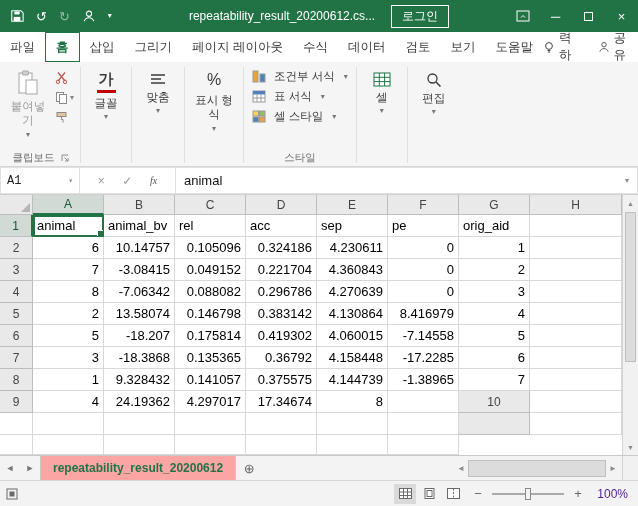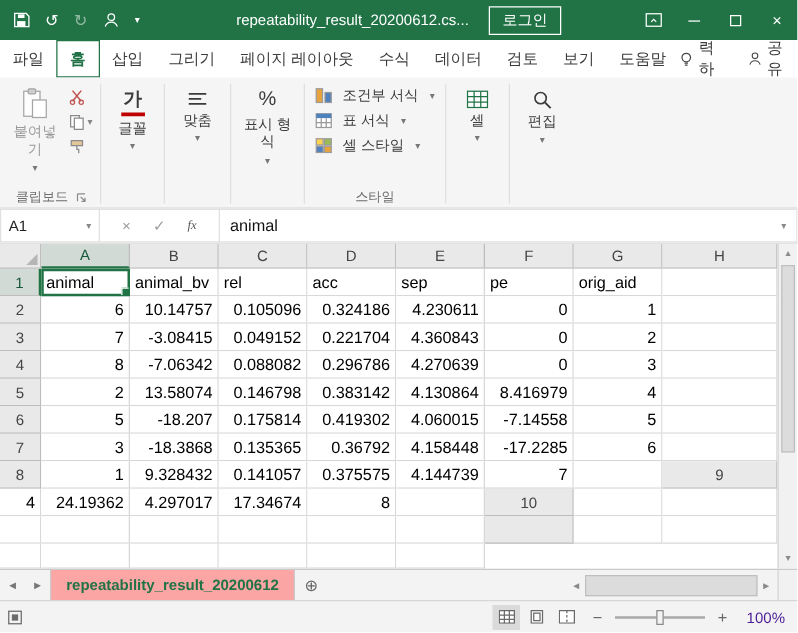--- a/index.html
+++ b/index.html
@@ -39,21 +39,21 @@
   .disabled .blabel { color:#9a9a9a; }
   .smallcol { display:flex; flex-direction:column; justify-content:flex-start; gap:7px; padding:6px 3px; }
   .sbtn { display:flex; align-items:center; gap:2px; }
   .ga { font-size:15px; font-weight:bold; color:#3b3b3b; border-bottom:3px solid #c00000; padding:0 2px 1px; }
   .pct { font-size:16px; color:#3b3b3b; padding:1px 4px; }
   .stylerow { display:flex; align-items:center; gap:8px; font-size:11.5px; color:#3b3b3b; padding:1px 3px; white-space:nowrap; }
   .stylerow .caret { color:#777; margin-left:1px; }
 
   
   .formularow { height:28px; background:#f0f0f0; display:flex; align-items:stretch; border-bottom:1px solid #cfcfcf; flex:0 0 auto; }
-  .namebox { width:80px; background:#fff; border:1px solid #e1e1e1; display:flex; align-items:center; padding:0 6px; font-size:12px; color:#222; }
+  .namebox { width:80px; background:#fff; border:1px solid #e1e1e1; display:flex; align-items:center; padding:0 6px; font-size:12px; color:#222;font-family:Liberation Mono, monospace; }
   .namebox .caret { margin-left:auto; color:#888; }
   .fxbtns { width:96px; background:#fff; border:1px solid #e1e1e1; border-left:none; display:flex; align-items:center; justify-content:space-evenly; color:#9a9a9a; font-size:12px; }
   .fx { font-style:italic; font-family:"Liberation Serif", serif; color:#555; font-size:10px; }
   .fbar { flex:1; background:#fff; border:1px solid #e1e1e1; border-left:none; display:flex; align-items:center; padding:0 8px; font-size:13px; color:#111; }
   .fbar .caret { margin-left:auto; color:#888; }
 
   
   .gridwrap { flex:1; display:flex; overflow:hidden; background:#fff; }
   .grid { flex:1; display:grid; grid-template-columns:33px repeat(7,71px) minmax(60px,1fr); grid-template-rows:20px repeat(10,22px) minmax(0,1fr); font-size:13px; color:#000; overflow:hidden; }
   .colhead, .rowhead, .corner { background:#e9e9e9; border-right:1px solid #bdbdbd; border-bottom:1px solid #bdbdbd; display:flex; align-items:center; justify-content:center; font-size:12px; color:#444; }
@@ -428,20 +428,21 @@
         <div class="cell num">4.158448</div>
         <div class="cell num">-17.2285</div>
         <div class="cell num">6</div>
         <div class="cell"></div>
         <div class="rowhead">8</div>
         <div class="cell num">1</div>
         <div class="cell num">9.328432</div>
         <div class="cell num">0.141057</div>
         <div class="cell num">0.375575</div>
         <div class="cell num">4.144739</div>
+        <div class="cell num">-1.38965</div>
         <div class="cell num">7</div>
         <div class="cell"></div>
         <div class="rowhead">9</div>
         <div class="cell num">4</div>
         <div class="cell num">24.19362</div>
         <div class="cell num">4.297017</div>
         <div class="cell num">17.34674</div>
         <div class="cell num">8</div>
         <div class="cell"></div>
         <div class="rowhead">10</div>

